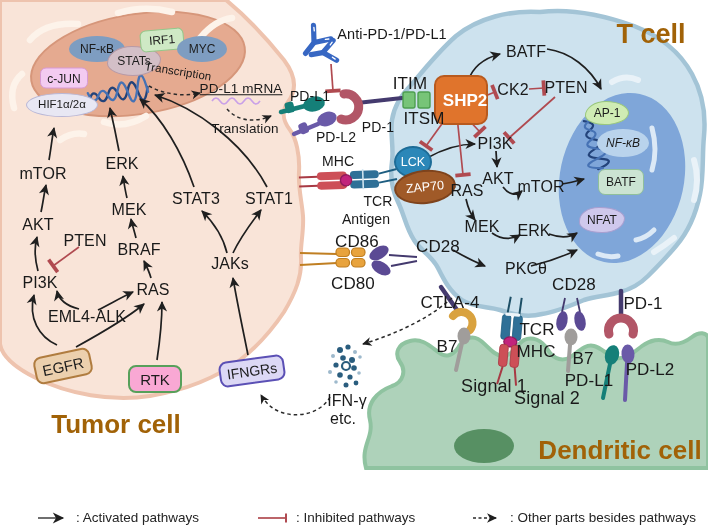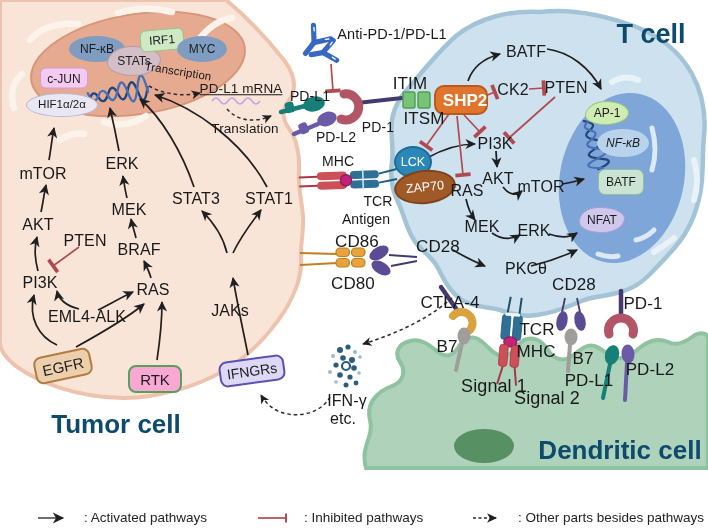--- a/index.html
+++ b/index.html
@@ -3,26 +3,26 @@
 <meta charset="utf-8">
 <style>
   html,body{margin:0;padding:0;background:#fff;}
   .stage{position:relative;width:708px;height:529px;background:#fff;overflow:hidden;
          font-family:"Liberation Sans", sans-serif;}
   .layer{position:absolute;left:0;top:0;}
   .lbl{position:absolute;transform:translate(-50%,-50%);font-size:16px;color:#191919;
        white-space:nowrap;line-height:1;letter-spacing:.1px;}
   .lbl.s14{font-size:14px;} .lbl.s13{font-size:17px;} .lbl.s12{font-size:18px;}
   .title{position:absolute;transform:translate(-50%,-50%);font-size:26px;font-weight:bold;
-         color:#0c4a6e;white-space:nowrap;}
+         color:#a16207;white-space:nowrap;}
   .chip{position:absolute;display:flex;align-items:center;justify-content:center;
         transform:translate(-50%,-50%);font-size:12px;color:#1c1c1c;white-space:nowrap;
         box-sizing:border-box;line-height:1;}
   .chip.white{color:#fff;font-weight:bold;}
-  .legend-item{position:absolute;display:flex;align-items:center;gap:14px;
+  .legend-item{position:absolute;display:flex;align-items:center;gap:6px;
                font-size:13.5px;color:#242424;white-space:nowrap;}
 </style>
 </head>
 <body>
 
 <div class="stage">
 
 <svg class="layer" width="708" height="529" viewBox="0 0 708 529">
   <defs>
     <marker id="ah" viewBox="0 0 8 8" refX="6.5" refY="4" markerWidth="7.5" markerHeight="7.5" orient="auto-start-reverse">
@@ -265,21 +265,21 @@
 <div class="chip" style="left:162px;top:40px;width:44px;height:22px;background:#cfe9c5;border:1.5px solid #94c78b;border-radius:6px;transform:translate(-50%,-50%) rotate(-5deg);">IRF1</div>
 <div class="chip" style="left:202px;top:49px;width:50px;height:26px;background:#7e9dc1;border-radius:50%;">MYC</div>
 <div class="chip" style="left:64px;top:78px;width:48px;height:21px;background:#f3cbf1;border:1.5px solid #d89ad4;border-radius:6px;">c-JUN</div>
 <div class="chip" style="left:62px;top:105px;width:72px;height:24px;background:#e8e7f3;border:1.5px solid #b9b7d6;border-radius:50%;font-size:11.5px;">HIF1α/2α</div>
 <div class="lbl" style="left:178px;top:72px;font-size:11.5px;transform:translate(-50%,-50%) rotate(9deg);">Transcription</div>
 
 <div class="chip" style="left:63px;top:366px;width:58px;height:28px;background:#ecd0ae;border:2px solid #b07c3f;border-radius:8px;font-size:15px;transform:translate(-50%,-50%) rotate(-12deg);">EGFR</div>
 <div class="chip" style="left:155px;top:379px;width:54px;height:28px;background:#f9a8d4;border:2px solid #57a05a;border-radius:8px;font-size:15px;">RTK</div>
 <div class="chip" style="left:252px;top:371px;width:66px;height:26px;background:#dcd8f5;border:2px solid #5b50b5;border-radius:8px;font-size:14px;transform:translate(-50%,-50%) rotate(-8deg);">IFNGRs</div>
 
-<div class="chip white" style="left:461px;top:100px;width:54px;height:30px;background:#e0742c;border:2.5px solid #b85a1e;border-radius:10px;font-size:17px;padding-left:8px;">SHP2</div>
+<div class="chip white" style="left:461px;top:100px;width:54px;height:50px;background:#e0742c;border:2.5px solid #b85a1e;border-radius:10px;font-size:17px;padding-left:8px;">SHP2</div>
 <div class="chip white" style="left:413px;top:162px;width:38px;height:32px;background:#2b87b8;border:2px solid #1d6c97;border-radius:50%;font-size:12.5px;font-weight:normal;">LCK</div>
 <div class="chip white" style="left:425px;top:187px;width:62px;height:34px;background:#a05a28;border:2px solid #7e431c;border-radius:50%;font-size:12.5px;font-weight:normal;transform:translate(-50%,-50%) rotate(-6deg);">ZAP70</div>
 
 <div class="chip" style="left:607px;top:113px;width:44px;height:24px;background:#cfecb4;border:1.5px solid #99c77c;border-radius:48% 52% 55% 45%/60% 50% 50% 40%;">AP-1</div>
 <div class="chip" style="left:623px;top:143px;width:52px;height:28px;background:#b9d3ec;border-radius:50%;font-style:italic;">NF-κB</div>
 <div class="chip" style="left:621px;top:182px;width:46px;height:26px;background:#cbe3d2;border:1.5px solid #8fbf9b;border-radius:7px;">BATF</div>
 <div class="chip" style="left:602px;top:220px;width:46px;height:26px;background:#cfc8ec;border:1.5px solid #a89fd0;border-radius:44% 56% 50% 50%/55% 45% 58% 42%;">NFAT</div>
 
 <div class="title" style="left:651px;top:34px;font-size:27px;">T cell</div>
 <div class="title" style="left:620px;top:450px;">Dendritic cell</div>
@@ -291,21 +291,21 @@
 <div class="lbl" style="left:43px;top:174px;">mTOR</div>
 <div class="lbl" style="left:122px;top:164px;">ERK</div>
 <div class="lbl" style="left:38px;top:225px;">AKT</div>
 <div class="lbl" style="left:85px;top:241px;">PTEN</div>
 <div class="lbl" style="left:129px;top:210px;">MEK</div>
 <div class="lbl" style="left:139px;top:250px;">BRAF</div>
 <div class="lbl" style="left:196px;top:199px;">STAT3</div>
 <div class="lbl" style="left:269px;top:199px;">STAT1</div>
 <div class="lbl" style="left:40px;top:283px;">PI3K</div>
 <div class="lbl" style="left:153px;top:290px;">RAS</div>
-<div class="lbl" style="left:230px;top:264px;margin-top:47px;">JAKs</div>
+<div class="lbl" style="left:230px;top:264px;">JAKs</div>
 <div class="lbl" style="left:87px;top:317px;">EML4-ALK</div>
 
 <div class="lbl s14" style="left:392px;top:34px;font-size:14.5px;">Anti-PD-1/PD-L1</div>
 <div class="lbl s14" style="left:310px;top:96px;">PD-L1</div>
 <div class="lbl s14" style="left:378px;top:127px;">PD-1</div>
 <div class="lbl s14" style="left:336px;top:137px;">PD-L2</div>
 <div class="lbl s13" style="left:410px;top:83px;">ITIM</div>
 <div class="lbl s13" style="left:424px;top:118px;">ITSM</div>
 <div class="lbl s14" style="left:338px;top:161px;">MHC</div>
 <div class="lbl s14" style="left:378px;top:201px;">TCR</div>

